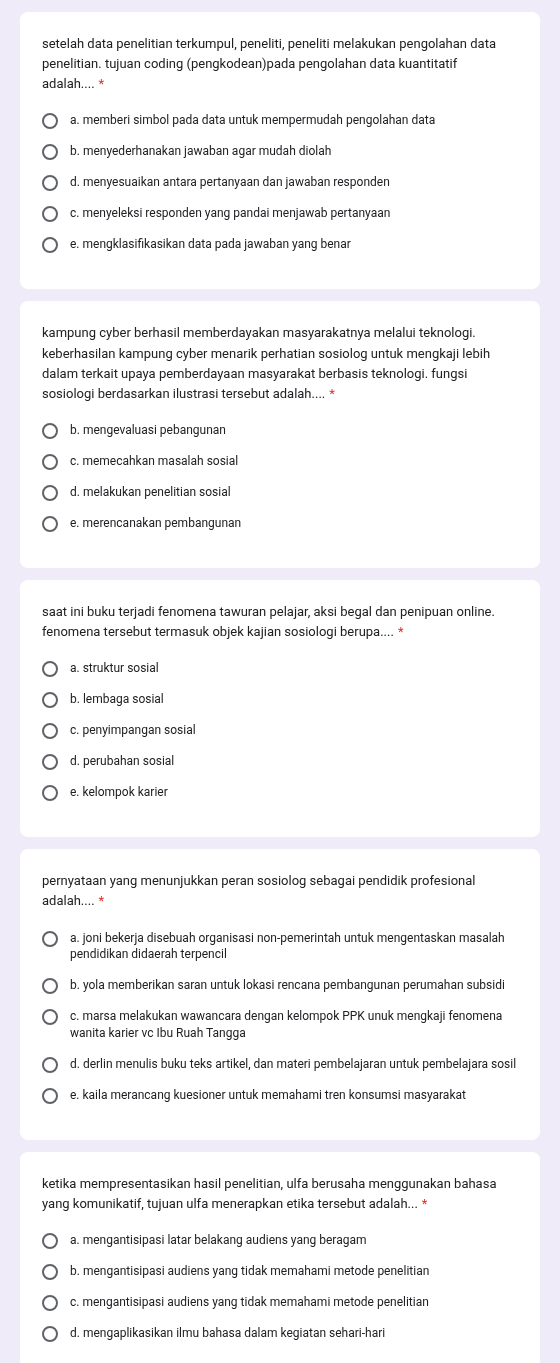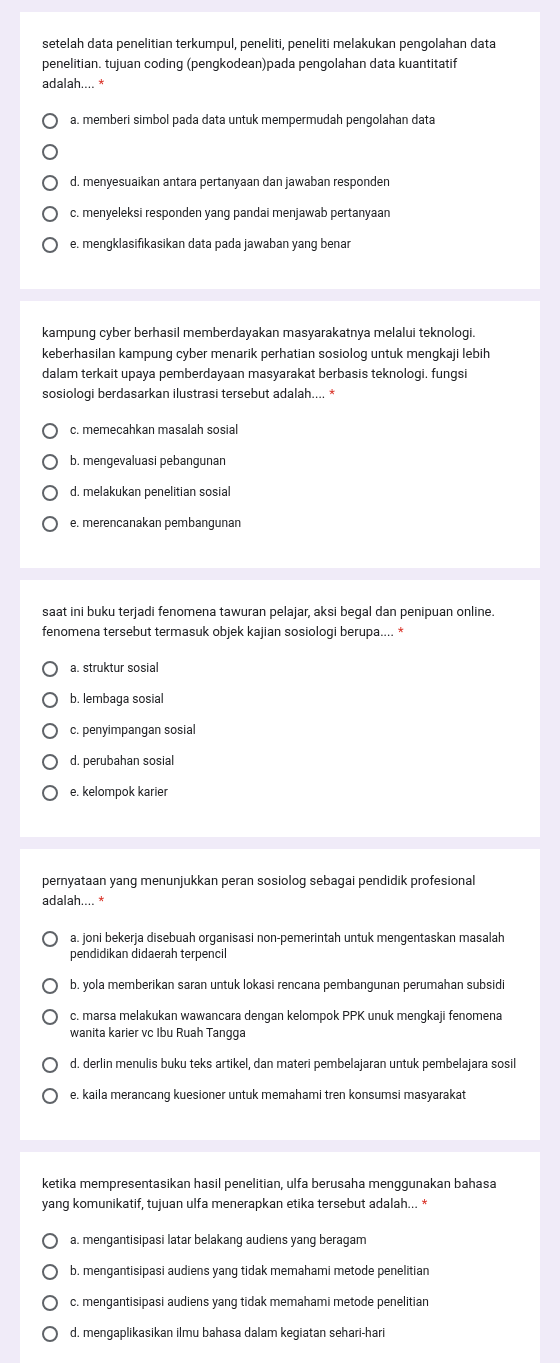--- a/index.html
+++ b/index.html
@@ -6,21 +6,21 @@
   body {
     background: #f0ebf8;
     font-family: Roboto, Arial, sans-serif;
     font-size: 12px;
     color: #202124;
     width: 560px;
     padding: 0 20px 20px;
   }
   .card {
     background: #fff;
-    border-radius: 0;
+    border-radius: 8px;
     padding: 22px 22px 22px 22px;
     margin-top: 12px;
   }
   .question-text {
     font-size: 13px;
     color: #202124;
     line-height: 1.55;
     margin-bottom: 18px;
   }
   .required { color: #d93025; margin-left: 4px; }
@@ -49,43 +49,44 @@
 
 <div id="root">
     <div class="card">
       <div class="question-text"><span>setelah data penelitian terkumpul, peneliti, peneliti melakukan pengolahan data penelitian. tujuan coding (pengkodean)pada pengolahan data kuantitatif adalah....</span><span class="required">*</span></div>
       <div class="option">
         <div class="radio"></div>
         <div class="option-text">a. memberi simbol pada data untuk mempermudah pengolahan data</div>
       </div>
       <div class="option">
         <div class="radio"></div>
+        <div class="option-text">b. menyederhanakan jawaban agar mudah diolah</div>
       </div>
       <div class="option">
         <div class="radio"></div>
         <div class="option-text">d. menyesuaikan antara pertanyaan dan jawaban responden</div>
       </div>
       <div class="option">
         <div class="radio"></div>
         <div class="option-text">c. menyeleksi responden yang pandai menjawab pertanyaan</div>
       </div>
       <div class="option">
         <div class="radio"></div>
         <div class="option-text">e. mengklasifikasikan data pada jawaban yang benar</div>
       </div>
     </div>
     <div class="card">
       <div class="question-text"><span>kampung cyber berhasil memberdayakan masyarakatnya melalui teknologi. keberhasilan kampung cyber menarik perhatian sosiolog untuk mengkaji lebih dalam terkait upaya pemberdayaan masyarakat berbasis teknologi. fungsi sosiologi berdasarkan ilustrasi tersebut adalah....</span><span class="required">*</span></div>
       <div class="option">
         <div class="radio"></div>
-        <div class="option-text">c. memecahkan masalah sosial</div>
+        <div class="option-text">b. mengevaluasi pebangunan</div>
       </div>
       <div class="option">
         <div class="radio"></div>
-        <div class="option-text">b. mengevaluasi pebangunan</div>
+        <div class="option-text">c. memecahkan masalah sosial</div>
       </div>
       <div class="option">
         <div class="radio"></div>
         <div class="option-text">d. melakukan penelitian sosial</div>
       </div>
       <div class="option">
         <div class="radio"></div>
         <div class="option-text">e. merencanakan pembangunan</div>
       </div>
     </div>

